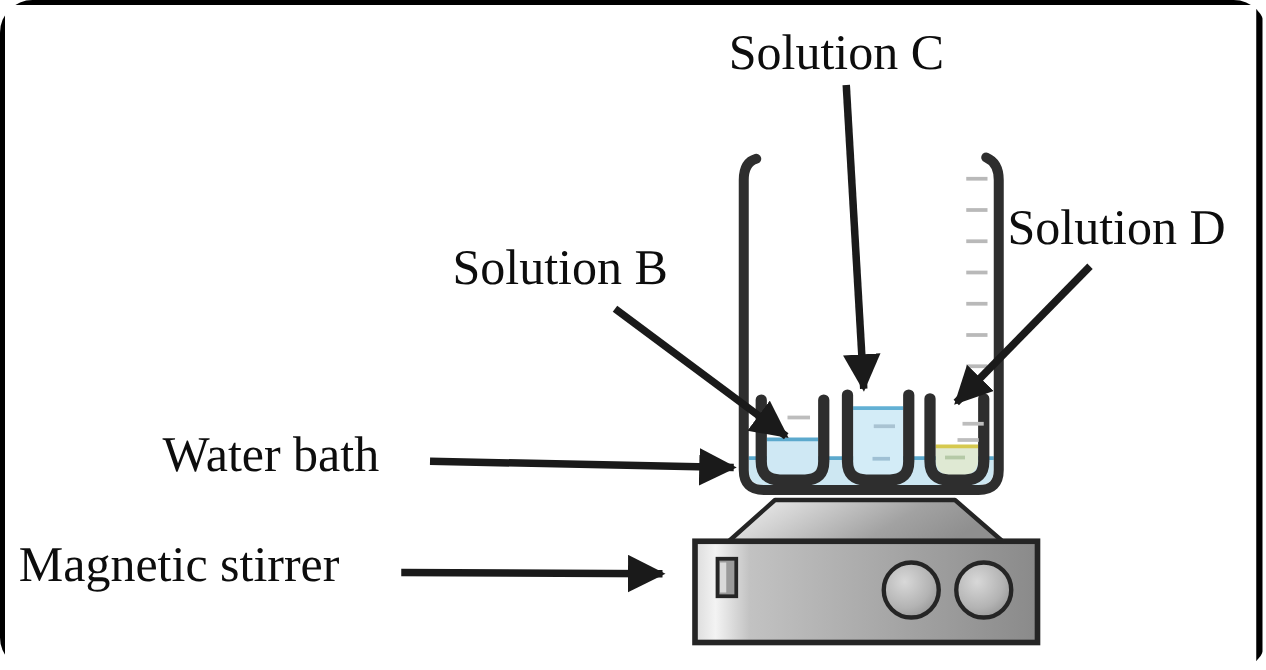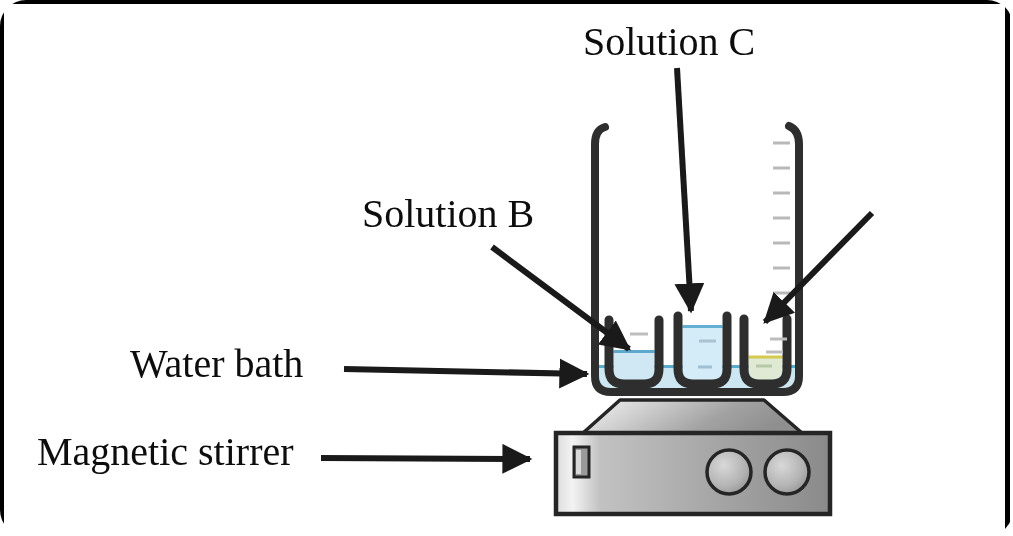--- a/index.html
+++ b/index.html
@@ -25,21 +25,21 @@
     position:absolute;
     font-size:40px;
     line-height:1.2;
     color:#0d0d0d;
     white-space:nowrap;
   }
   .lbl-solution-c { left:583px; top:18px; }
   .lbl-solution-d { left:806px; top:158px; }
   .lbl-solution-b { left:362px; top:190px;text-align:center; }
   .lbl-water-bath { left:130px; top:340px; }
-  .lbl-magnetic-stirrer { left:37px; top:428px; }
+  .lbl-magnetic-stirrer { left:15px; top:428px; }
 </style>
 </head>
 <body>
 
 <div class="canvas">
 
   <svg class="apparatus-svg" width="1013" height="536" viewBox="0 0 1013 536">
     <defs>
       <marker id="arrowhead" markerWidth="5.6" markerHeight="5.6" refX="4.6" refY="2.5" orient="auto" markerUnits="strokeWidth">
         <path d="M0,0 L5,2.5 L0,5 Z" fill="#1a1a1a"></path>
@@ -120,18 +120,19 @@
     <g fill="none" stroke-linecap="butt" marker-end="url(#arrowhead)">
       <line x1="677" y1="68" x2="691" y2="311" stroke-width="6" marker-end="url(#arrowhead)" stroke="#1a1a1a"></line>
       <line x1="492" y1="247" x2="629" y2="349" stroke-width="6" marker-end="url(#arrowhead)" stroke="#1a1a1a"></line>
       <line x1="872" y1="213" x2="765" y2="322" stroke-width="6" marker-end="url(#arrowhead)" stroke="#1a1a1a"></line>
       <line x1="344" y1="369" x2="587" y2="374" stroke-width="6" marker-end="url(#arrowhead)" stroke="#1a1a1a"></line>
       <line x1="321" y1="458" x2="530" y2="459" stroke-width="6" marker-end="url(#arrowhead)" stroke="#1a1a1a"></line>
     </g>
   </svg>
 
   <div class="lbl lbl-solution-c">Solution C</div>
+  <div class="lbl lbl-solution-d">Solution D</div>
   <div class="lbl lbl-solution-b">Solution B</div>
   <div class="lbl lbl-water-bath">Water bath</div>
   <div class="lbl lbl-magnetic-stirrer">Magnetic stirrer</div>
 
   <div class="frame"></div>
 </div>
 
 </body></html>

